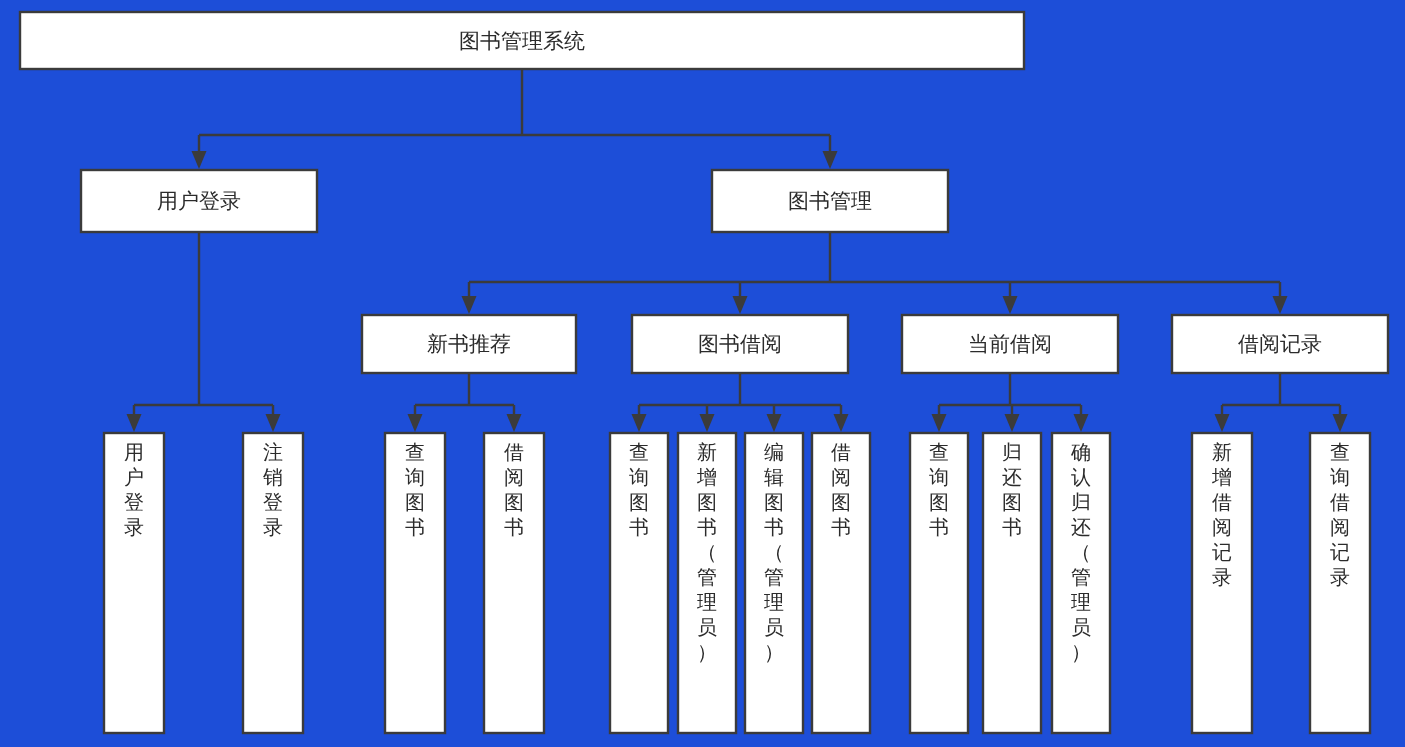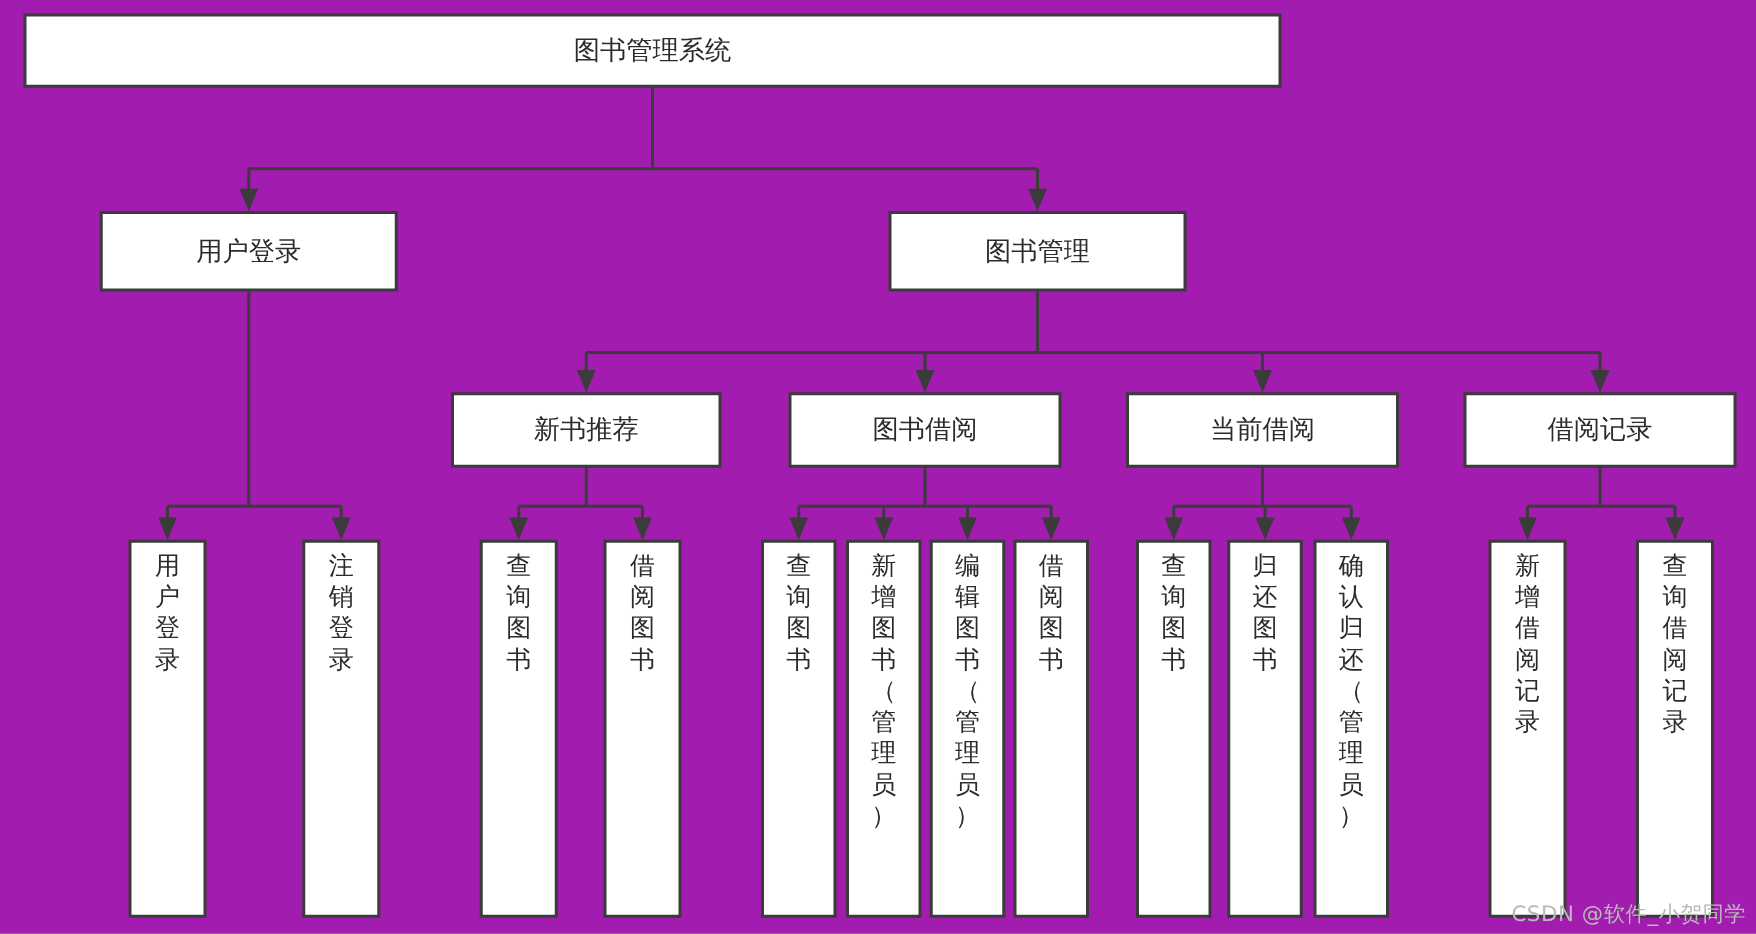--- a/index.html
+++ b/index.html
@@ -1,21 +1,21 @@
 <!DOCTYPE html>
 <html><head>
 <meta charset="utf-8">
 <title>图书管理系统 功能结构图</title>
 <style>
   html,body{margin:0;padding:0;background:#ffffff;}
   body{
     font-family:"DejaVu Sans","Liberation Sans",sans-serif;
     width:1405px;height:747px;overflow:hidden;
   }
-  #diagram-root{position:relative;width:1405px;height:747px;background:#a21caf;}
+  #diagram-root{position:relative;width:1405px;height:747px;background:#1d4ed8;}
   svg#diagram-svg{position:absolute;left:0;top:0;width:1405px;height:747px;}
 
   .node-box{
     fill:#ffffff;
     stroke:#3b3b3b;
     stroke-width:2.4;
   }
   .node-label{
     fill:#2b2b2b;
     font-family:"DejaVu Sans","Liberation Sans",sans-serif;
@@ -199,14 +199,13 @@
           <rect x="1192" y="433" width="60" height="300" class="node-box"></rect>
           <text x="1222" y="459" class="node-label-vert" font-size="20"><tspan x="1222" dy="0">新</tspan><tspan x="1222" dy="25">增</tspan><tspan x="1222" dy="25">借</tspan><tspan x="1222" dy="25">阅</tspan><tspan x="1222" dy="25">记</tspan><tspan x="1222" dy="25">录</tspan></text>
         </g>
         <g>
           <rect x="1310" y="433" width="60" height="300" class="node-box"></rect>
           <text x="1340" y="459" class="node-label-vert" font-size="20"><tspan x="1340" dy="0">查</tspan><tspan x="1340" dy="25">询</tspan><tspan x="1340" dy="25">借</tspan><tspan x="1340" dy="25">阅</tspan><tspan x="1340" dy="25">记</tspan><tspan x="1340" dy="25">录</tspan></text>
         </g>
       </g>
   </svg>
 
-  <div class="watermark">CSDN @软件_小贺同学</div>
 </div>
 
 </body></html>

